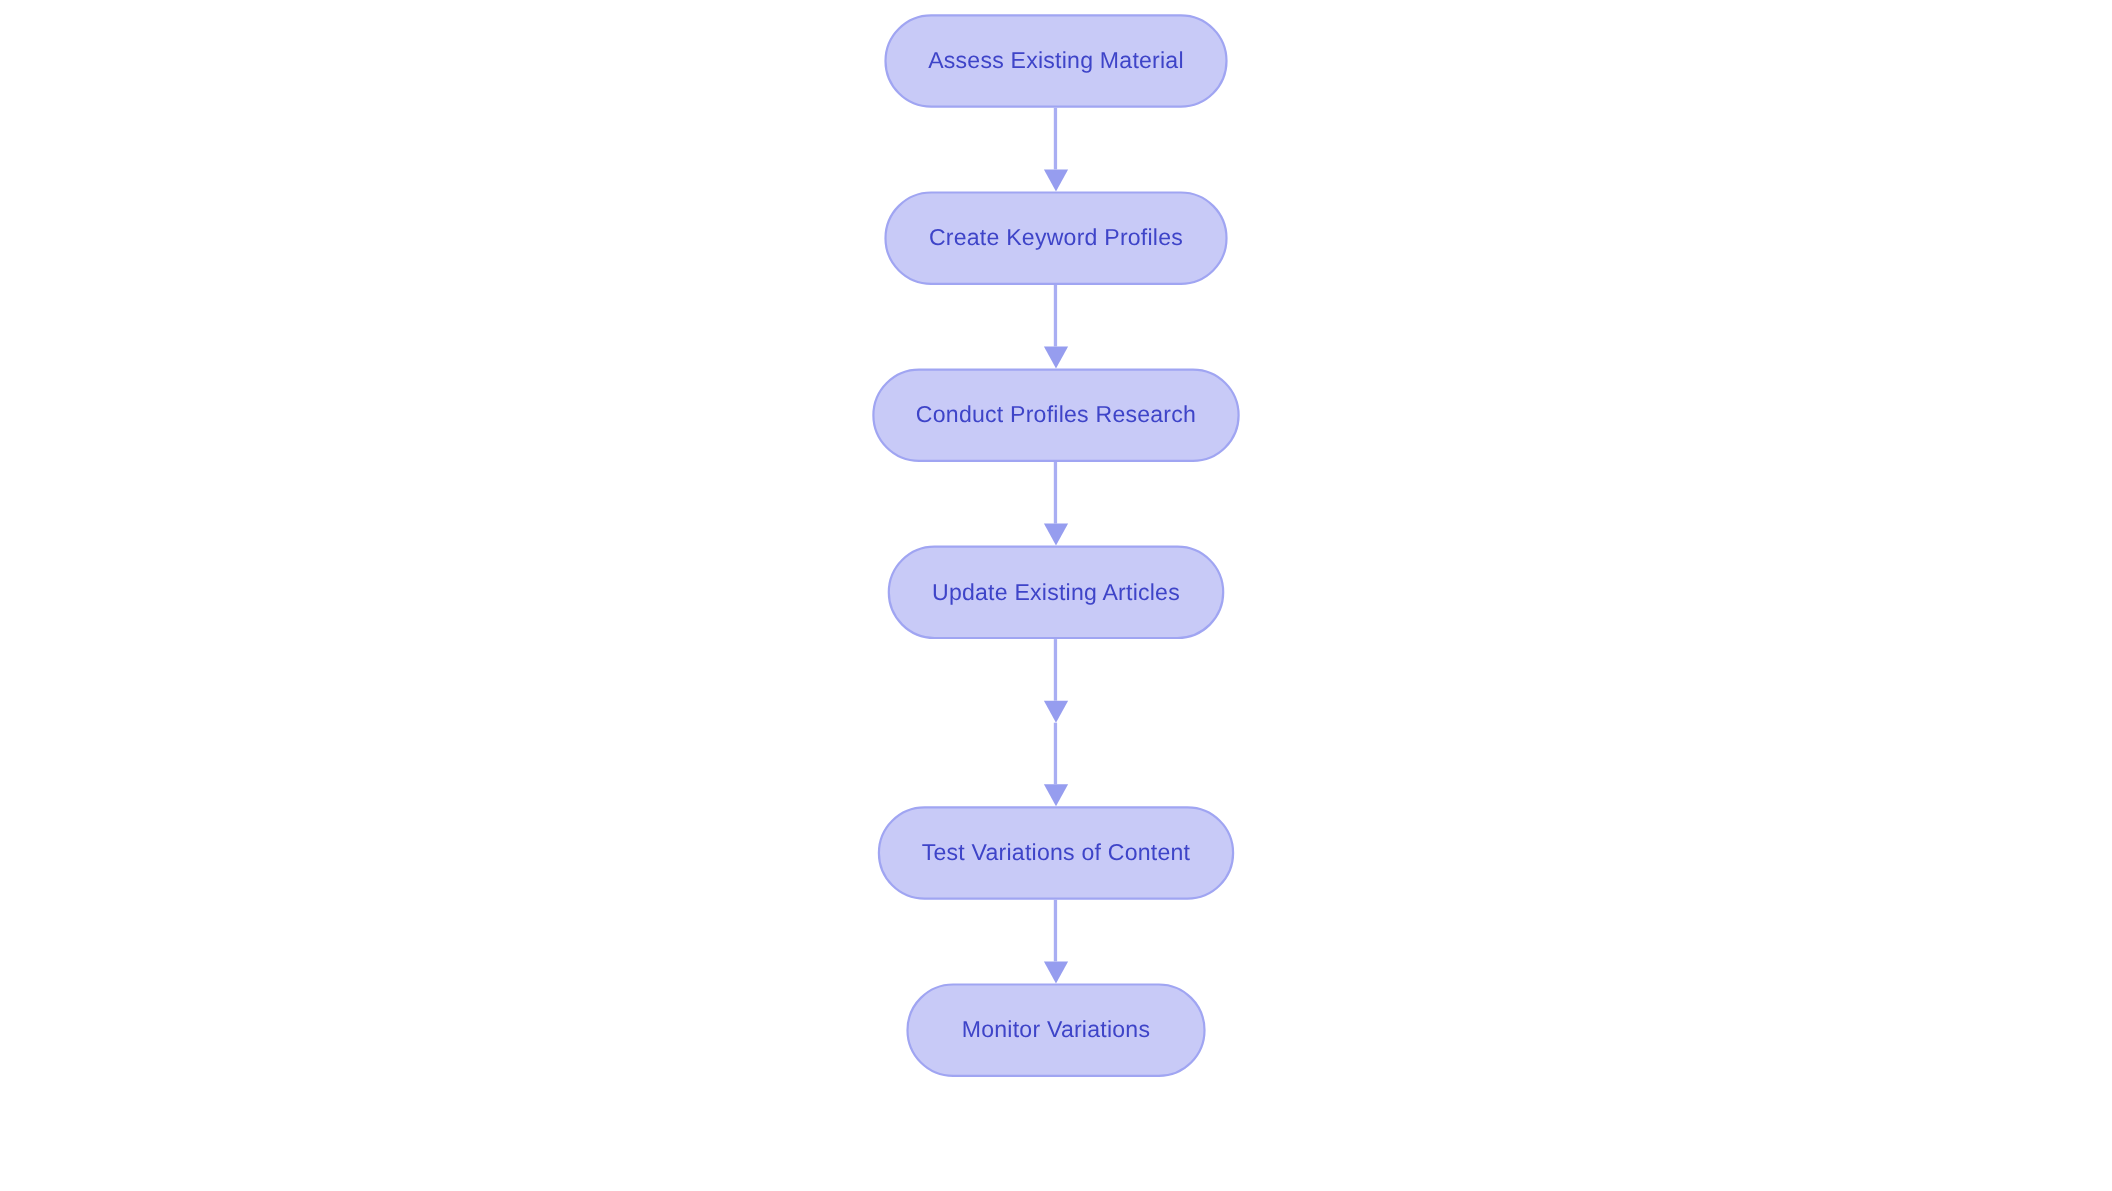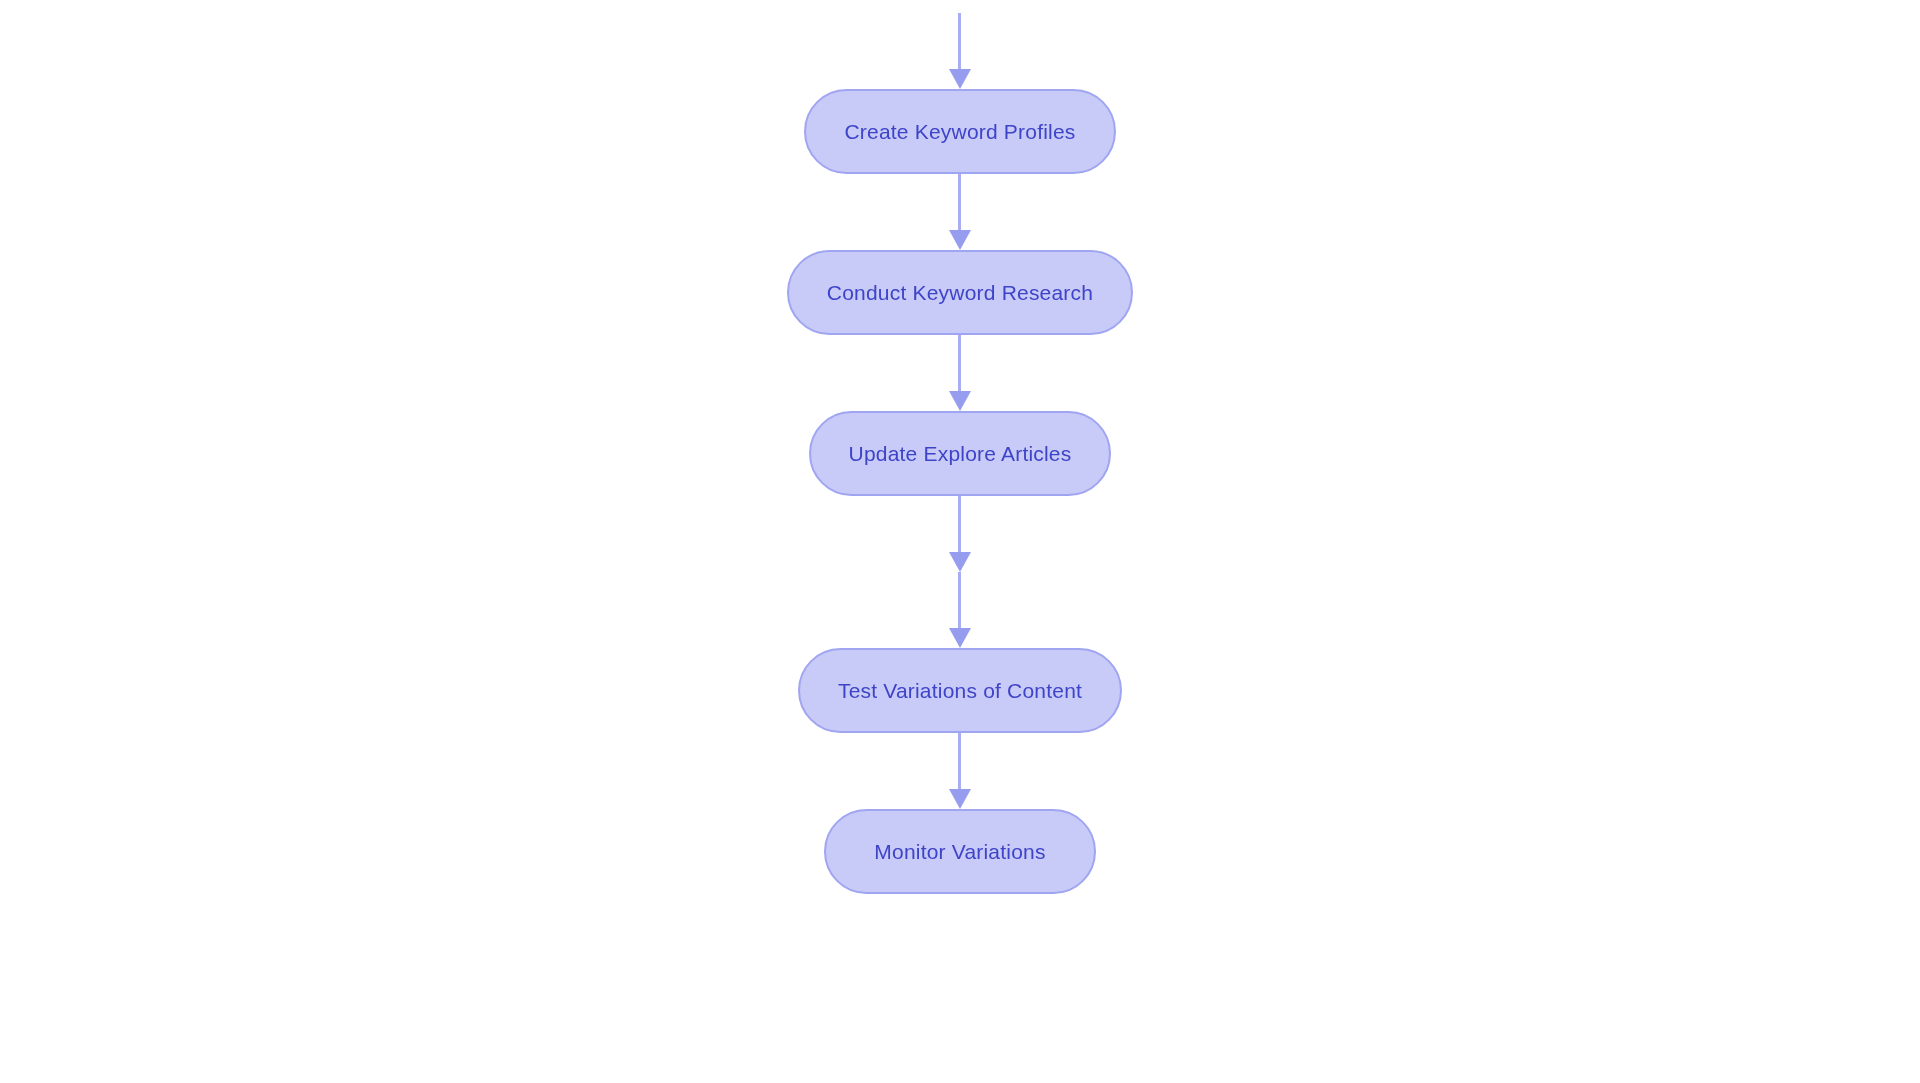--- a/index.html
+++ b/index.html
@@ -62,46 +62,49 @@
     border-top: 20px solid var(--arrow-head, #969de f);
     border-top-color: var(--arrow-head, #969def);
   }
 </style>
 </head>
 <body>
 
 <div class="canvas">
   <div class="flow-column">
 
+    <div class="node">
+      <span class="node-label">Assess Existing Material</span>
+    </div>
 
     <div class="arrow">
       <div class="arrow-line"></div>
       <div class="arrow-head"></div>
     </div>
 
     <div class="node">
       <span class="node-label">Create Keyword Profiles</span>
     </div>
 
     <div class="arrow">
       <div class="arrow-line"></div>
       <div class="arrow-head"></div>
     </div>
 
     <div class="node">
-      <span class="node-label">Conduct Keyword Research</span>
+      <span class="node-label">Conduct Profiles Research</span>
     </div>
 
     <div class="arrow">
       <div class="arrow-line"></div>
       <div class="arrow-head"></div>
     </div>
 
     <div class="node">
-      <span class="node-label">Update Explore Articles</span>
+      <span class="node-label">Update Existing Articles</span>
     </div>
 
     <div class="arrow">
       <div class="arrow-line"></div>
       <div class="arrow-head"></div>
     </div>
 
 
     <div class="arrow">
       <div class="arrow-line"></div>

